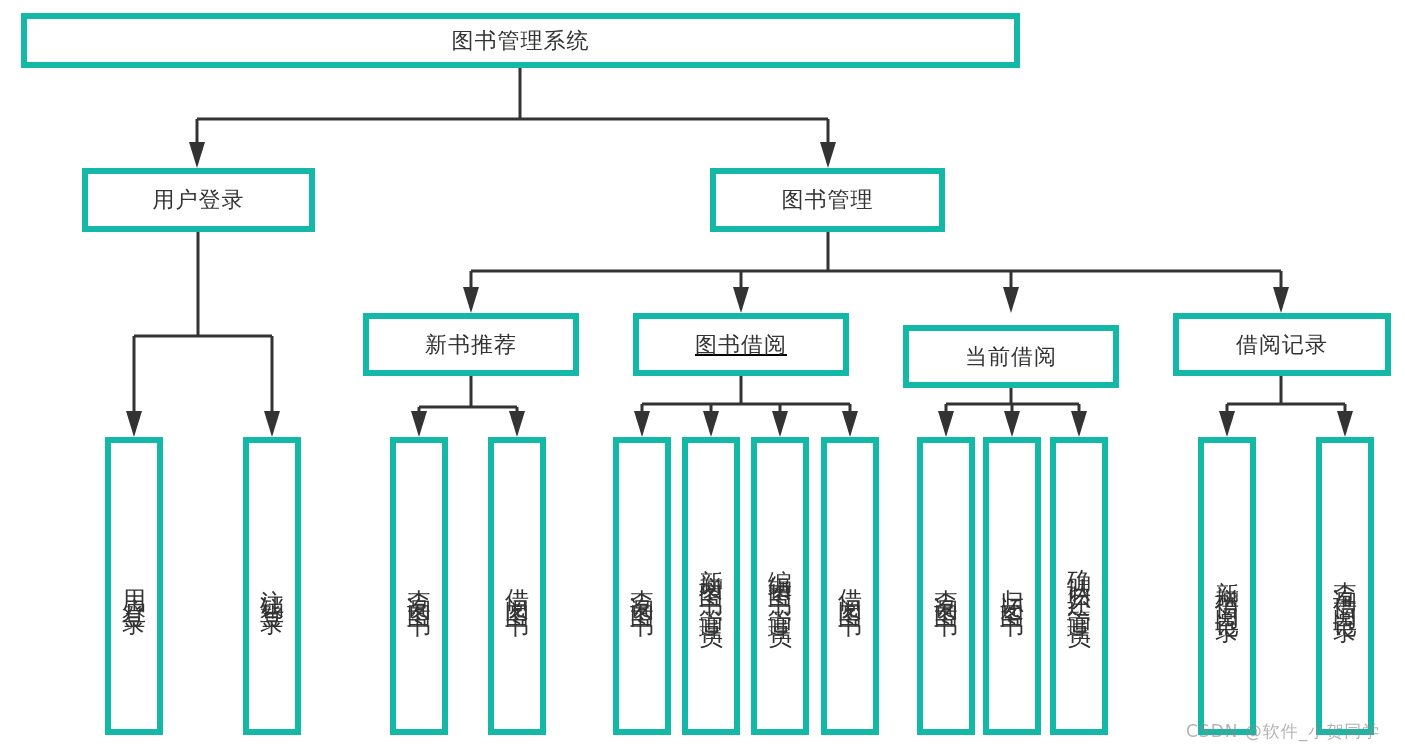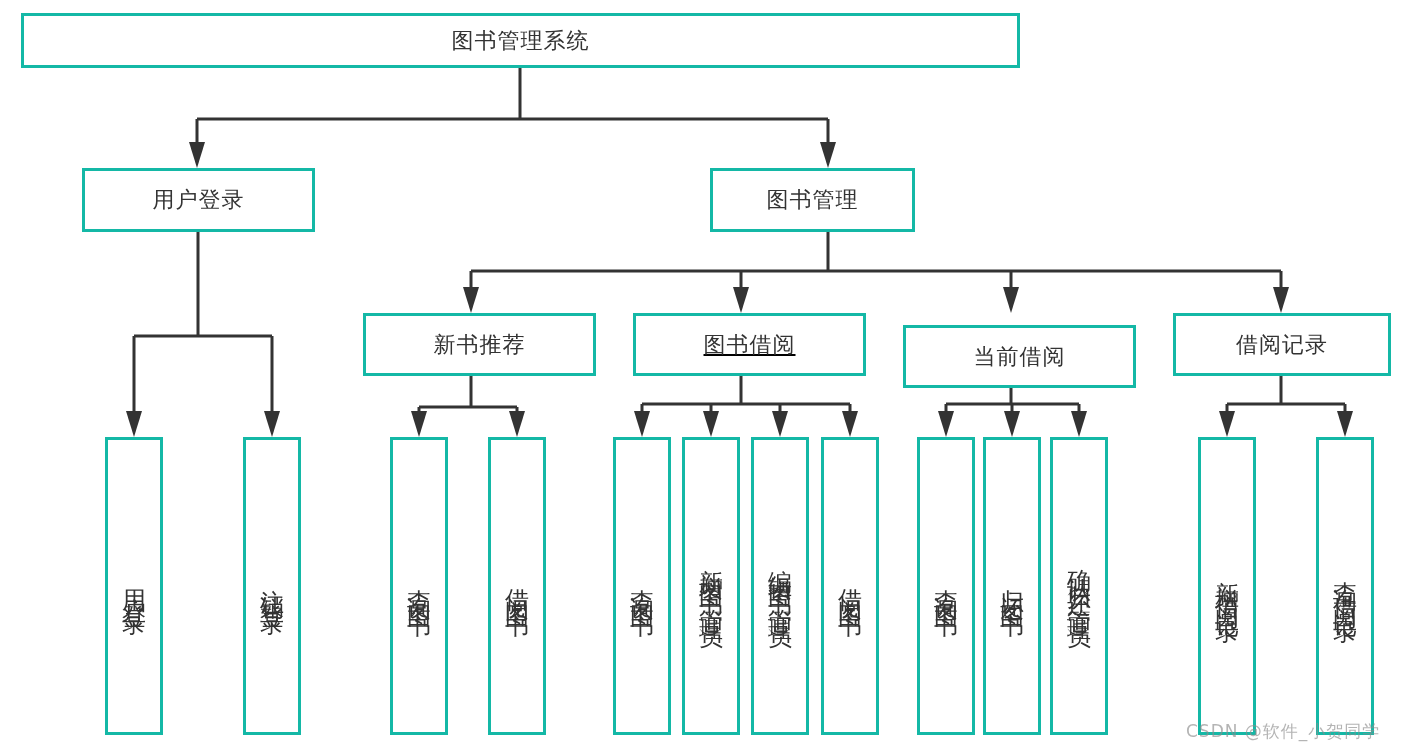--- a/index.html
+++ b/index.html
@@ -17,35 +17,35 @@
   }
   #connectors {
     position: absolute;
     left: 0; top: 0;
     z-index: 1;
   }
   .node {
     position: absolute;
     box-sizing: border-box;
     background: #ffffff;
-    border: 3px solid #14b8a6;
+    border: 6px solid #14b8a6;
     display: flex;
     align-items: center;
     justify-content: center;
     z-index: 2;
   }
   .hlabel {
     font-size: 22px;
     color: #333333;
     letter-spacing: 1px;
     white-space: nowrap;
   }
   .root-box    { left: 21px;   top: 13px;  width: 999px; height: 55px; }
   .lvl2        { top: 168px;  height: 64px; }
-  .lvl3        { top: 313px;  height: 63px; width: 233px; }
+  .lvl3        { top: 313px;  height: 63px; width: 216px; }
   .leaf        { top: 437px;  height: 298px; width: 58px; }
   .vtext {
     writing-mode: vertical-rl;
     text-orientation: mixed;
     font-size: 24px;
     letter-spacing: 8px;
     line-height: 1;
     color: #333333;
     white-space: nowrap;
   }
@@ -105,21 +105,21 @@
     </g>
   </svg>
 
   <div class="node root-box">
     <span class="hlabel">图书管理系统</span>
   </div>
 
   <div class="node lvl2" style="left:82px; width:233px;">
     <span class="hlabel">用户登录</span>
   </div>
-  <div class="node lvl2" style="left:710px; width:205px;">
+  <div class="node lvl2" style="left:710px; width:235px;">
     <span class="hlabel">图书管理</span>
   </div>
 
   <div class="node lvl3" style="left:363px;">
     <span class="hlabel">新书推荐</span>
   </div>
   <div class="node lvl3" style="left:633px;text-decoration:underline;">
     <span class="hlabel">图书借阅</span>
   </div>
   <div class="node lvl3" style="left:903px;margin-top:12px;">

